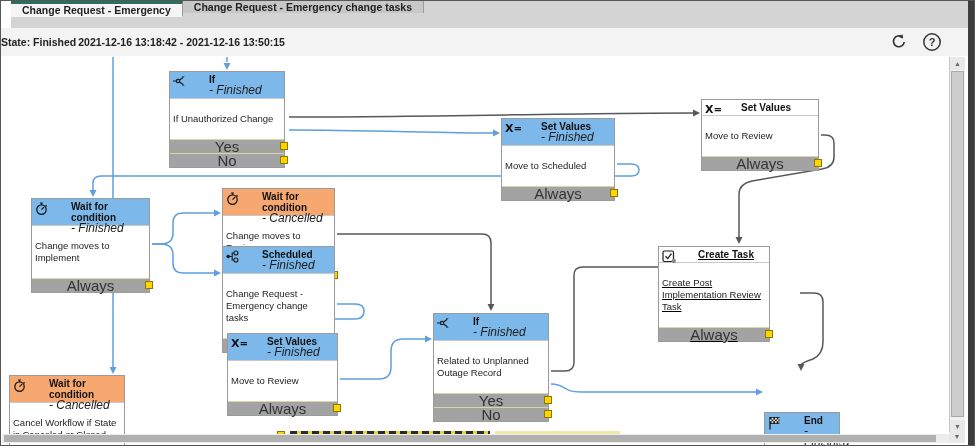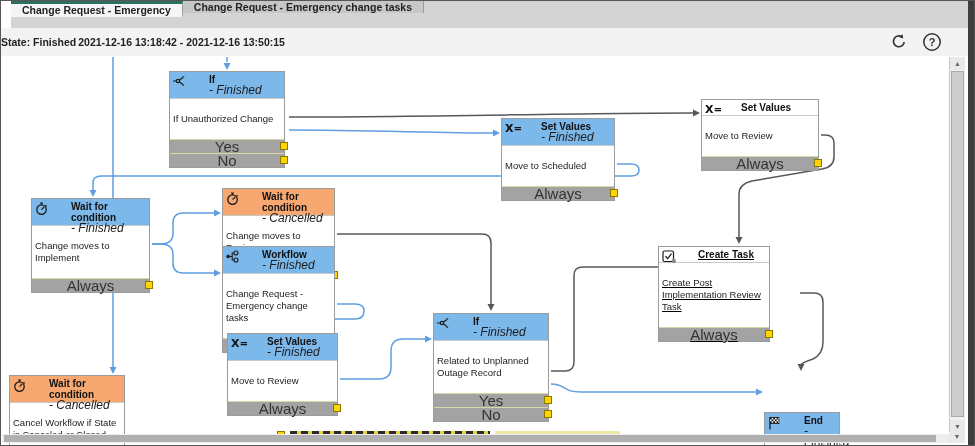--- a/index.html
+++ b/index.html
@@ -158,21 +158,21 @@
           <div class="trans"><span>Always</span><span class="conn"></span></div>
         </div>
         <div class="node" style="left: 221px; top: 245px; width: 113px;">
           <div class="hdr blue">
             <span class="nicon"><svg width="14" height="13" viewBox="0 0 14 13">
                 <circle cx="2.2" cy="6.5" r="1.8" fill="#1a1a1a"></circle>
                 <path d="M4,6.5 h2.2 M6.2,6.5 V3 h1.6 M6.2,6.5 V10 h1.6" stroke="#1a1a1a" fill="none" stroke-width="1.1"></path>
                 <circle cx="9.9" cy="3" r="2" fill="none" stroke="#1a1a1a" stroke-width="1.1"></circle>
                 <circle cx="9.9" cy="10" r="2" fill="none" stroke="#1a1a1a" stroke-width="1.1"></circle>
               </svg></span>
-            <span class="titles"><span class="ntitle">Workflow</span><span class="nstate">- Finished</span></span>
+            <span class="titles"><span class="ntitle">Scheduled</span><span class="nstate">- Finished</span></span>
           </div>
           <div class="nbody">Change Request - Emergency change tasks</div>
           <div class="trans"><span>Always</span><span class="conn"></span></div>
         </div>
         <div class="node" style="left: 226px; top: 332px; width: 111px;">
           <div class="hdr blue">
             <span class="nicon"><svg width="16" height="11" viewBox="0 0 16 11">
                 <text x="0" y="9.5" font-size="11" font-weight="bold" fill="#111" font-family="DejaVu Sans, sans-serif">X=</text>
               </svg></span>
             <span class="titles"><span class="ntitle">Set Values</span><span class="nstate">- Finished</span></span>

